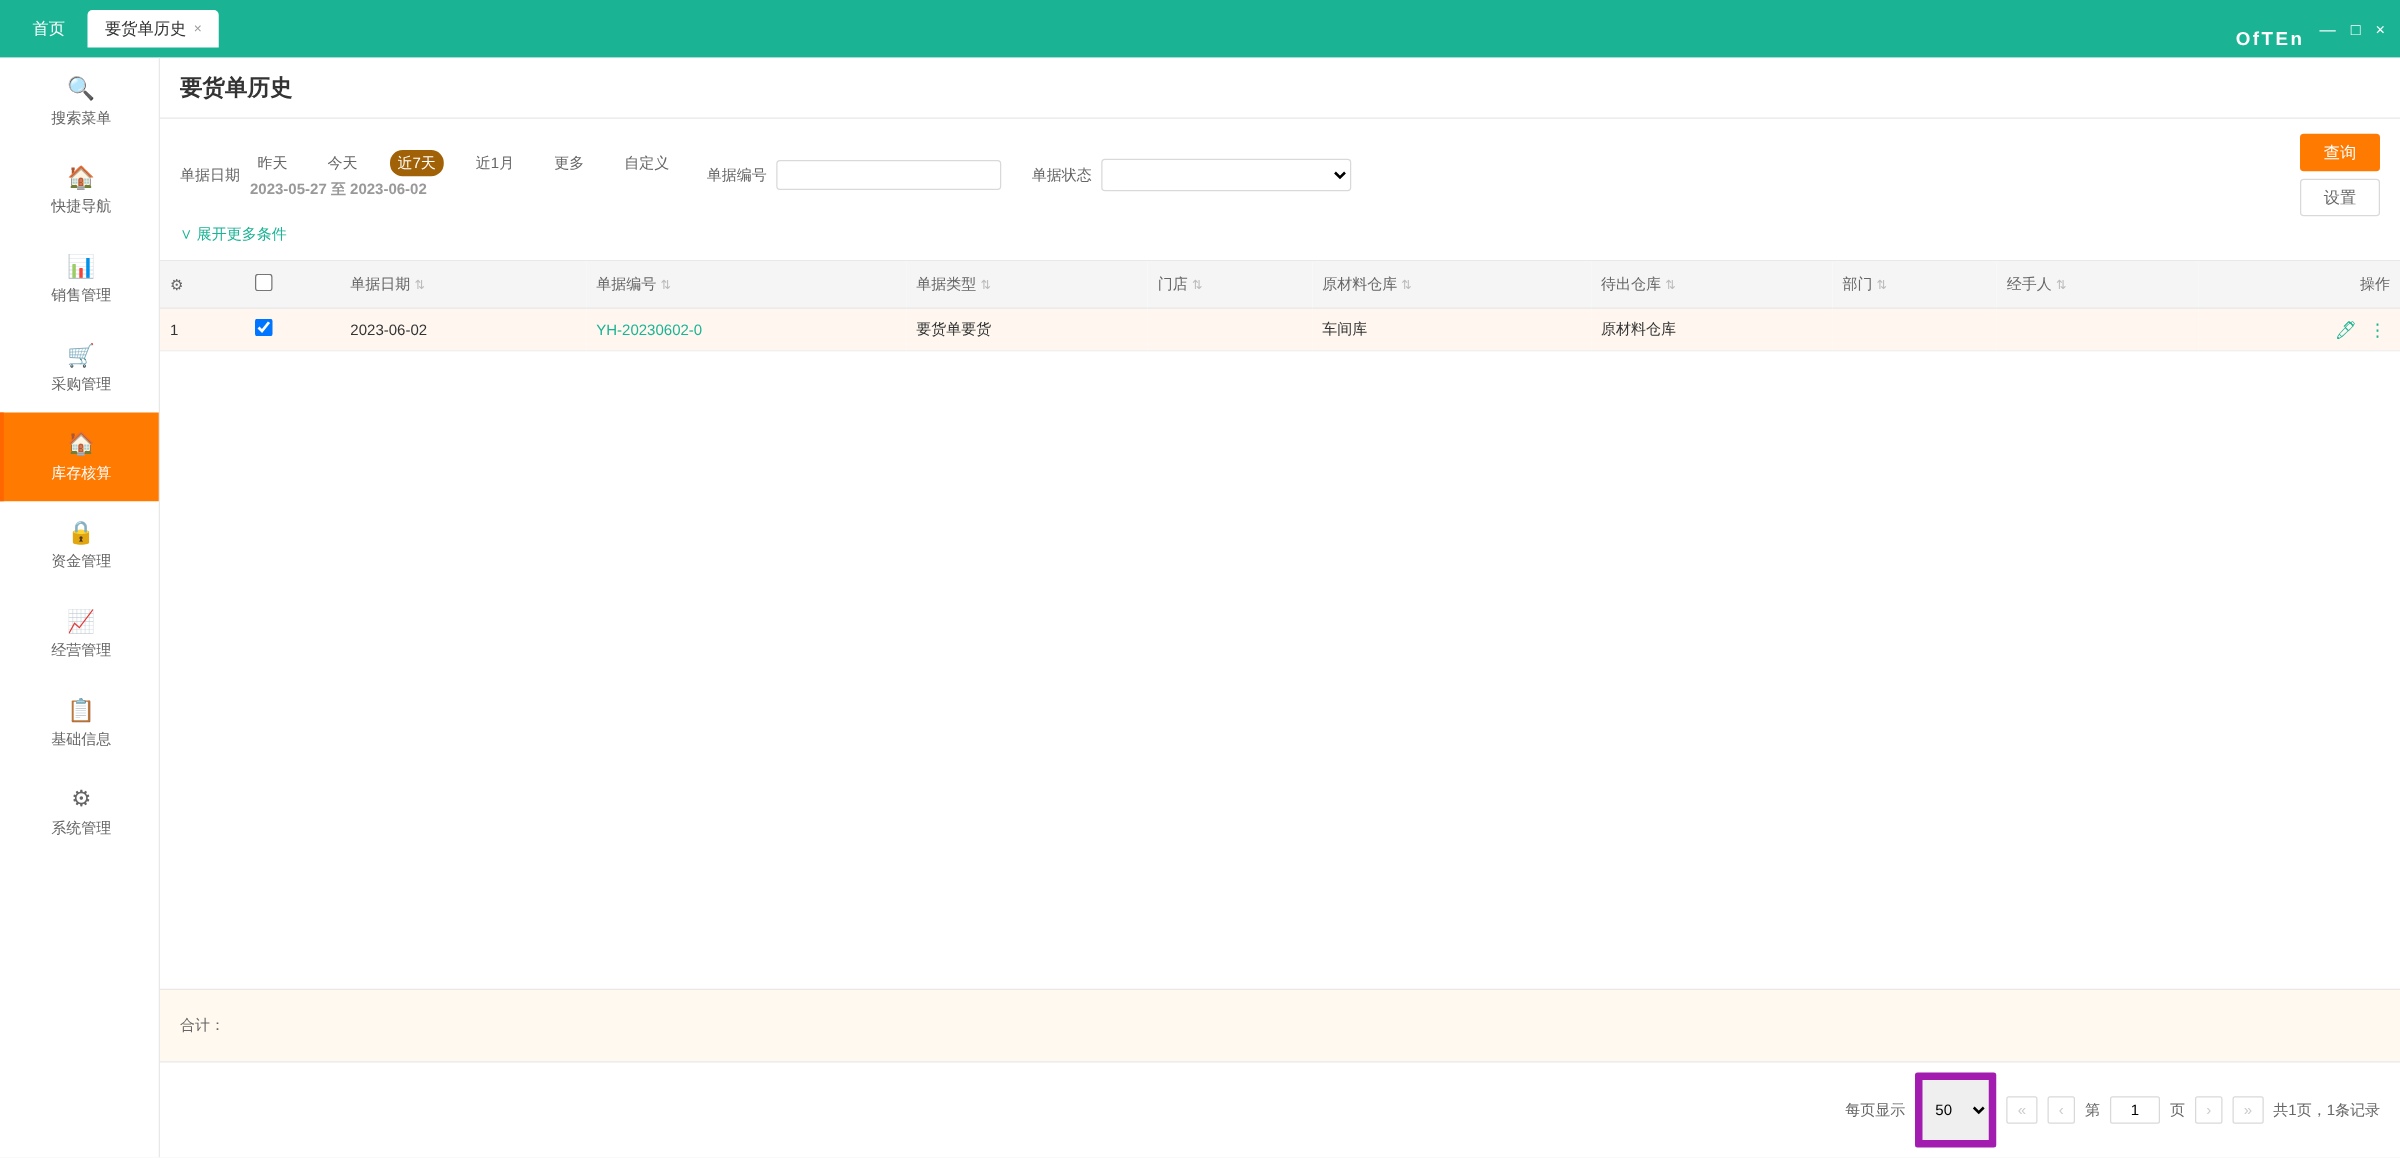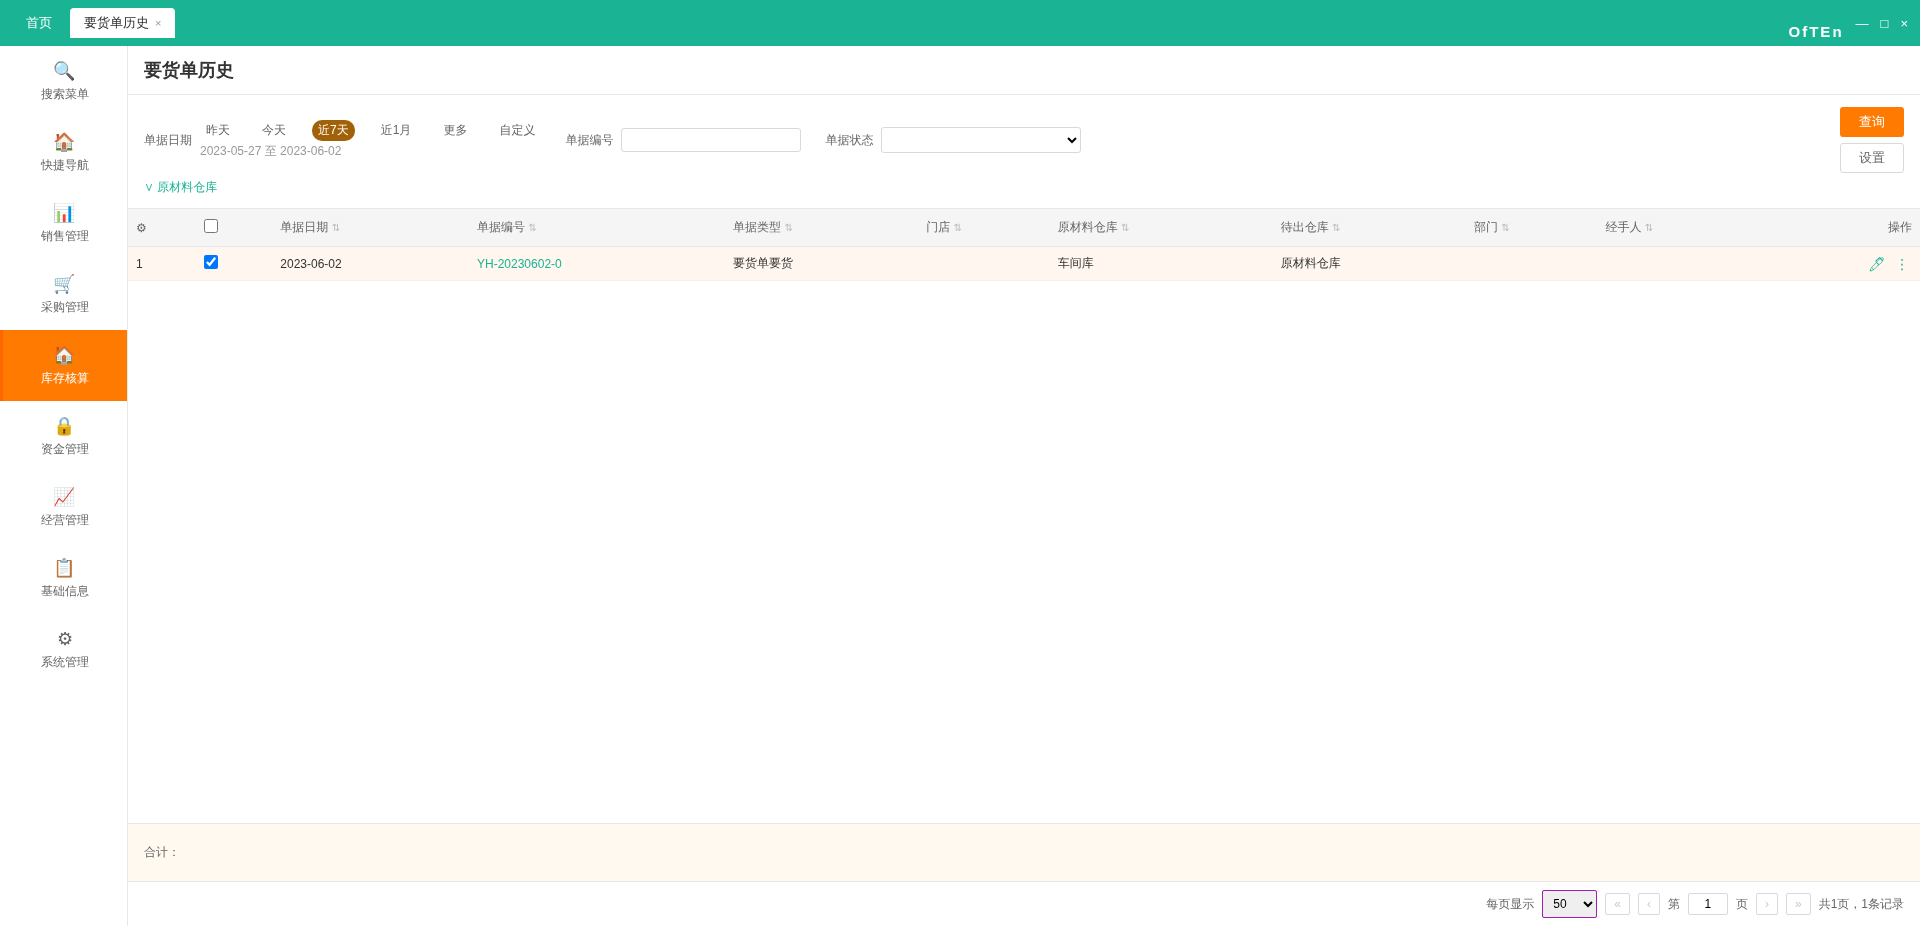--- a/index.html
+++ b/index.html
@@ -36,21 +36,21 @@
     .toolbar-btn { display: flex; align-items: center; gap: 4px; padding: 5px 10px; font-size: 12px; cursor: pointer; color: #666; background: transparent; border: none; }
     
     
     .filter-area { padding: 12px 16px; border-bottom: 1px solid #e8e8e8; flex-shrink: 0; }
     .filter-row { display: flex; align-items: center; gap: 24px; flex-wrap: wrap; }
     .filter-group { display: flex; align-items: center; gap: 8px; }
     .filter-label { color: #666; font-size: 12px; white-space: nowrap; }
     .date-shortcuts { display: flex; gap: 20px; }
     .date-shortcut { font-size: 12px; color: #666; cursor: pointer; padding: 2px 6px; border-radius: 10px; }
     .date-shortcut.active { background: #a16207; color: #fff; }
-    .date-range { font-size: 12px; color: #999; margin-top: 2px; }
+    .date-range { font-size: 12px; color: #999; margin-top: 2px; font-weight: bold; }
     .filter-input { border: 1px solid #d9d9d9; border-radius: 3px; padding: 4px 8px; font-size: 12px; width: 180px; outline: none; }
     .filter-select { border: 1px solid #d9d9d9; border-radius: 3px; padding: 4px 8px; font-size: 12px; width: 200px; outline: none; background: #fff; }
     .expand-btn { display: flex; align-items: center; gap: 4px; font-size: 12px; color: #1ab394; cursor: pointer; margin-top: 6px; }
     
     
     .table-area { flex: 1; overflow: auto; padding: 0; }
     table { width: 100%; border-collapse: collapse; font-size: 12px; }
     .table-header { background: #f5f5f5; }
     .table-header th { padding: 10px 8px; text-align: left; color: #666; font-weight: normal; border-bottom: 1px solid #e8e8e8; white-space: nowrap; }
     .table-header th .sort-icon { font-size: 10px; color: #bbb; }
@@ -60,21 +60,21 @@
     .action-icon { color: #1ab394; cursor: pointer; font-size: 14px; margin: 0 3px; }
     
     
     .table-footer { background: #fff9f0; border-top: 1px solid #e8e8e8; padding: 20px 16px; flex-shrink: 0; font-size: 12px; color: #666; display: flex; align-items: center; }
     
     
     .pagination { border-top: 1px solid #e8e8e8; padding: 8px 16px; display: flex; align-items: center; justify-content: flex-end; gap: 8px; flex-shrink: 0; font-size: 12px; color: #666; }
     .page-btn { padding: 3px 8px; border: 1px solid #d9d9d9; border-radius: 2px; cursor: pointer; background: #fff; font-size: 12px; }
     .page-btn.disabled { color: #ccc; cursor: not-allowed; }
     .page-input { width: 40px; text-align: center; border: 1px solid #d9d9d9; border-radius: 2px; padding: 3px; font-size: 12px; }
-    .page-size-select { border: 1px solid #a21caf; border-radius: 2px; padding: 5px 6px; font-size: 12px; }
+    .page-size-select { border: 6px solid #a21caf; border-radius: 2px; padding: 16px 6px; font-size: 12px; }
     
     .checkbox { width: 14px; height: 14px; cursor: pointer; }
     
     
     .query-btn { background: #ff7a00; color: #fff; border: none; border-radius: 3px; padding: 6px 18px; font-size: 13px; cursor: pointer; }
     .set-btn { background: #fff; color: #666; border: 1px solid #d9d9d9; border-radius: 3px; padding: 5px 18px; font-size: 13px; cursor: pointer; }
     .filter-actions { display: flex; flex-direction: column; gap: 6px; margin-left: auto; }
   </style>
 </head>
 <body>
@@ -174,21 +174,21 @@
             </select>
           </div>
 
           <div class="filter-actions">
             <button class="query-btn">查询</button>
             <button class="set-btn">设置</button>
           </div>
         </div>
 
         <div style="margin-top:6px;">
-          <span class="expand-btn">∨ 原材料仓库</span>
+          <span class="expand-btn">∨ 展开更多条件</span>
         </div>
       </div>
 
       <div class="table-area">
         <table>
           <thead class="table-header">
             <tr>
               <th>
                 <span>⚙</span>
               </th>

